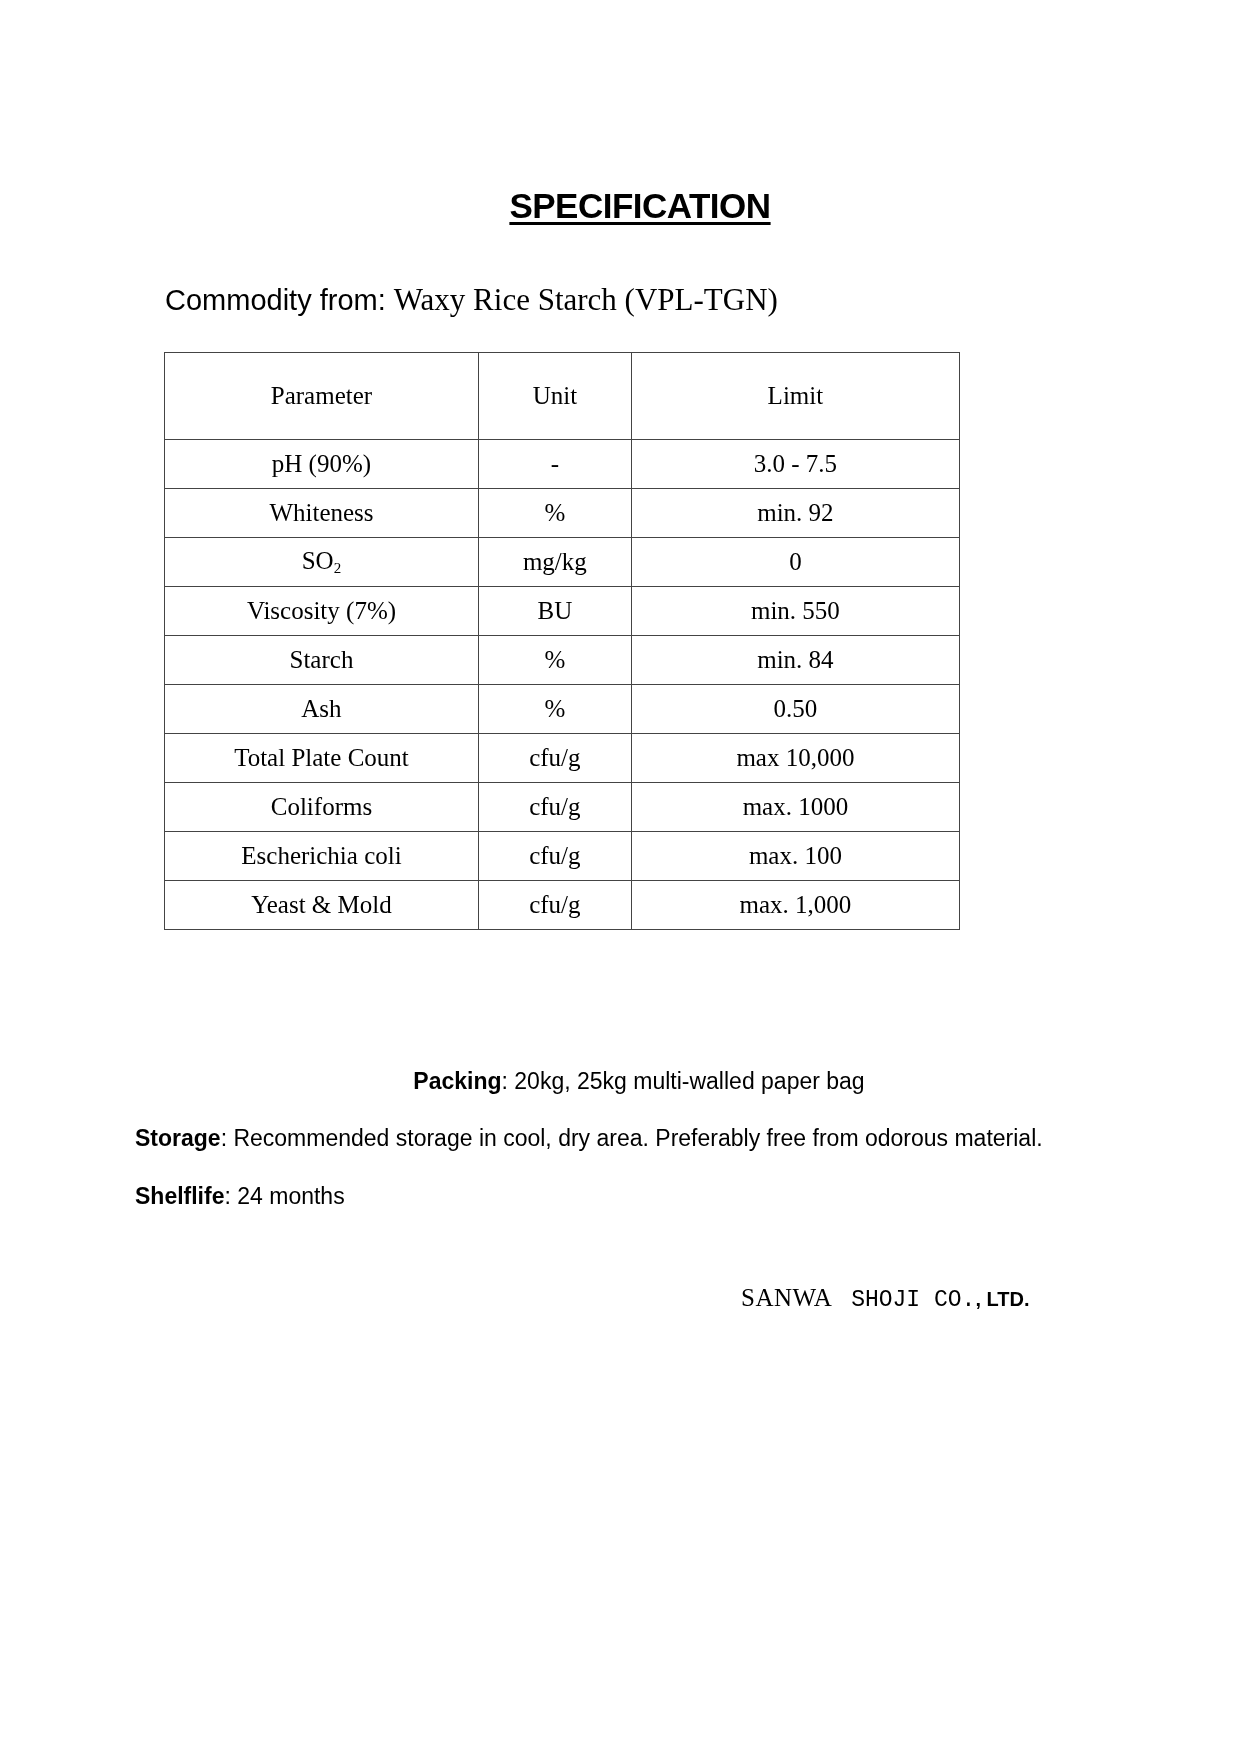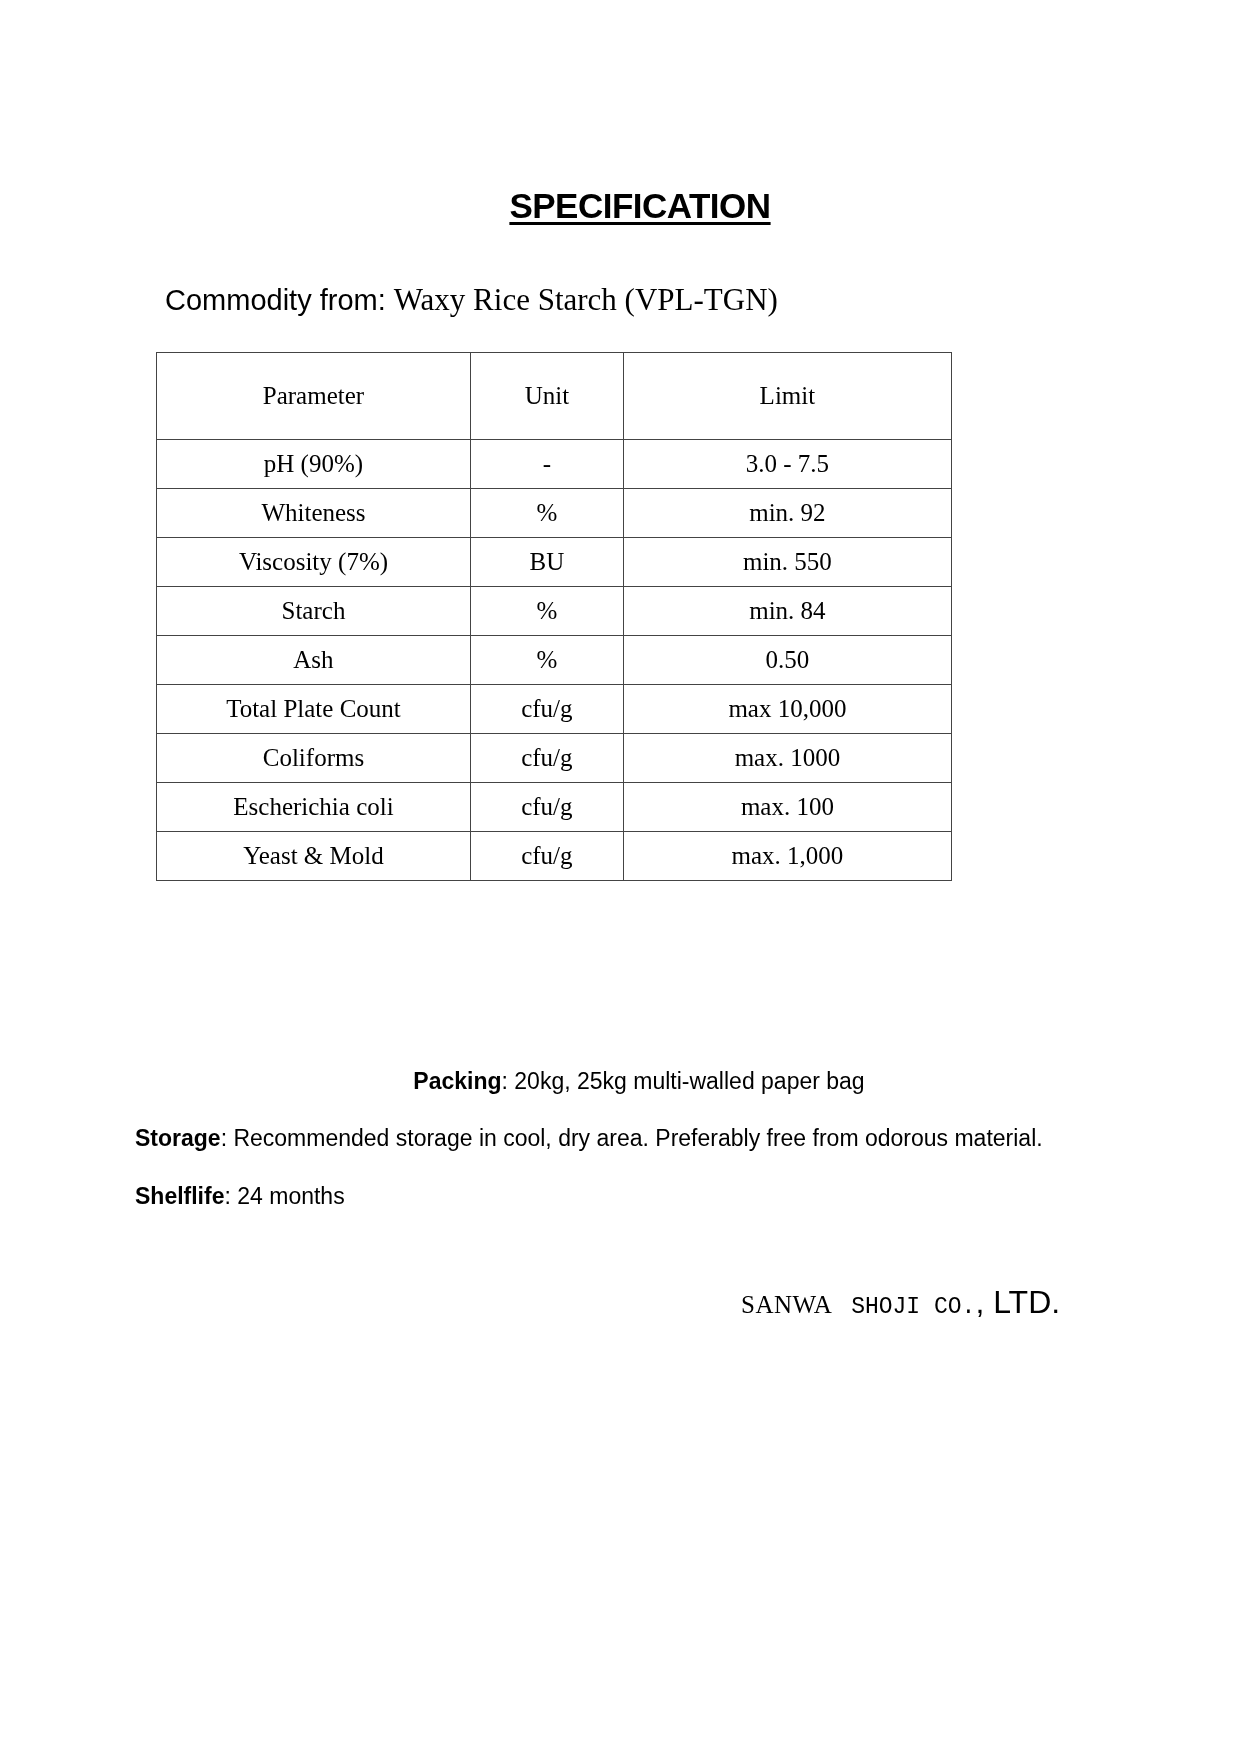--- a/index.html
+++ b/index.html
@@ -9,21 +9,21 @@
     font-family: "Liberation Sans", sans-serif; font-weight: bold; font-size: 35px;
     text-decoration: underline; text-decoration-thickness: 3px; text-underline-offset: 4px;
     letter-spacing: -0.5px;
   }
   .commodity {
     position: absolute; left: 165px; top: 282px; font-size: 29px; white-space: nowrap;
   }
   .commodity .label { font-family: "Liberation Sans", sans-serif; }
   .commodity .value { font-family: "Liberation Serif", serif; font-size: 31px; }
   table.spec {
-    position: absolute; left: 156px; top: 352px; width: 796px;
+    position: absolute; left: 164px; top: 352px; width: 796px;
     border-collapse: collapse; font-family: "Liberation Serif", serif; font-size: 25px;
   }
   table.spec td, table.spec th {
     border: 1.5px solid #444; text-align: center; font-weight: normal; padding: 0;
   }
   table.spec th { height: 86px; }
   table.spec td { height: 48px; }
   .c1 { width: 307px; } .c2 { width: 149px; } .c3 { width: 321px; }
   .notes {
     position: absolute; left: 135px; width: 1008px; font-family: "Liberation Sans", sans-serif;
@@ -31,21 +31,21 @@
   }
   .notes b { font-weight: bold; }
   .packing { top: 1067px; text-align: center; }
   .storage { top: 1124px; text-align: justify; text-align-last: left; }
   .shelf { top: 1182px; }
   .company {
     position: absolute; left: 741px; top: 1284px; white-space: nowrap; font-size: 25px;
   }
   .company .a { font-family: "Liberation Serif", serif; letter-spacing: 0.5px; }
   .company .b { font-family: "Liberation Mono", monospace; font-size: 23px; }
-  .company .c { font-family: "Liberation Sans", sans-serif; font-weight: normal; font-size: 32px; }
+  .company .c { font-family: "Liberation Sans", sans-serif; font-weight: bold; font-size: 20px; }
   sub { font-size: 60%; vertical-align: -4px; }
 </style>
 </head>
 <body>
 
 <div class="title">SPECIFICATION</div>
 
 <div class="commodity">
   <span class="label">Commodity from: </span><span class="value">Waxy Rice Starch (VPL-TGN)</span>
 </div>
@@ -61,20 +61,25 @@
   <tbody>
     <tr>
       <td>pH (90%)</td>
       <td>-</td>
       <td>3.0 - 7.5</td>
     </tr>
     <tr>
       <td>Whiteness</td>
       <td>%</td>
       <td>min. 92</td>
+    </tr>
+    <tr>
+      <td><span>SO</span><sub>2</sub></td>
+      <td>mg/kg</td>
+      <td>0</td>
     </tr>
     <tr>
       <td>Viscosity (7%)</td>
       <td>BU</td>
       <td>min. 550</td>
     </tr>
     <tr>
       <td>Starch</td>
       <td>%</td>
       <td>min. 84</td>

